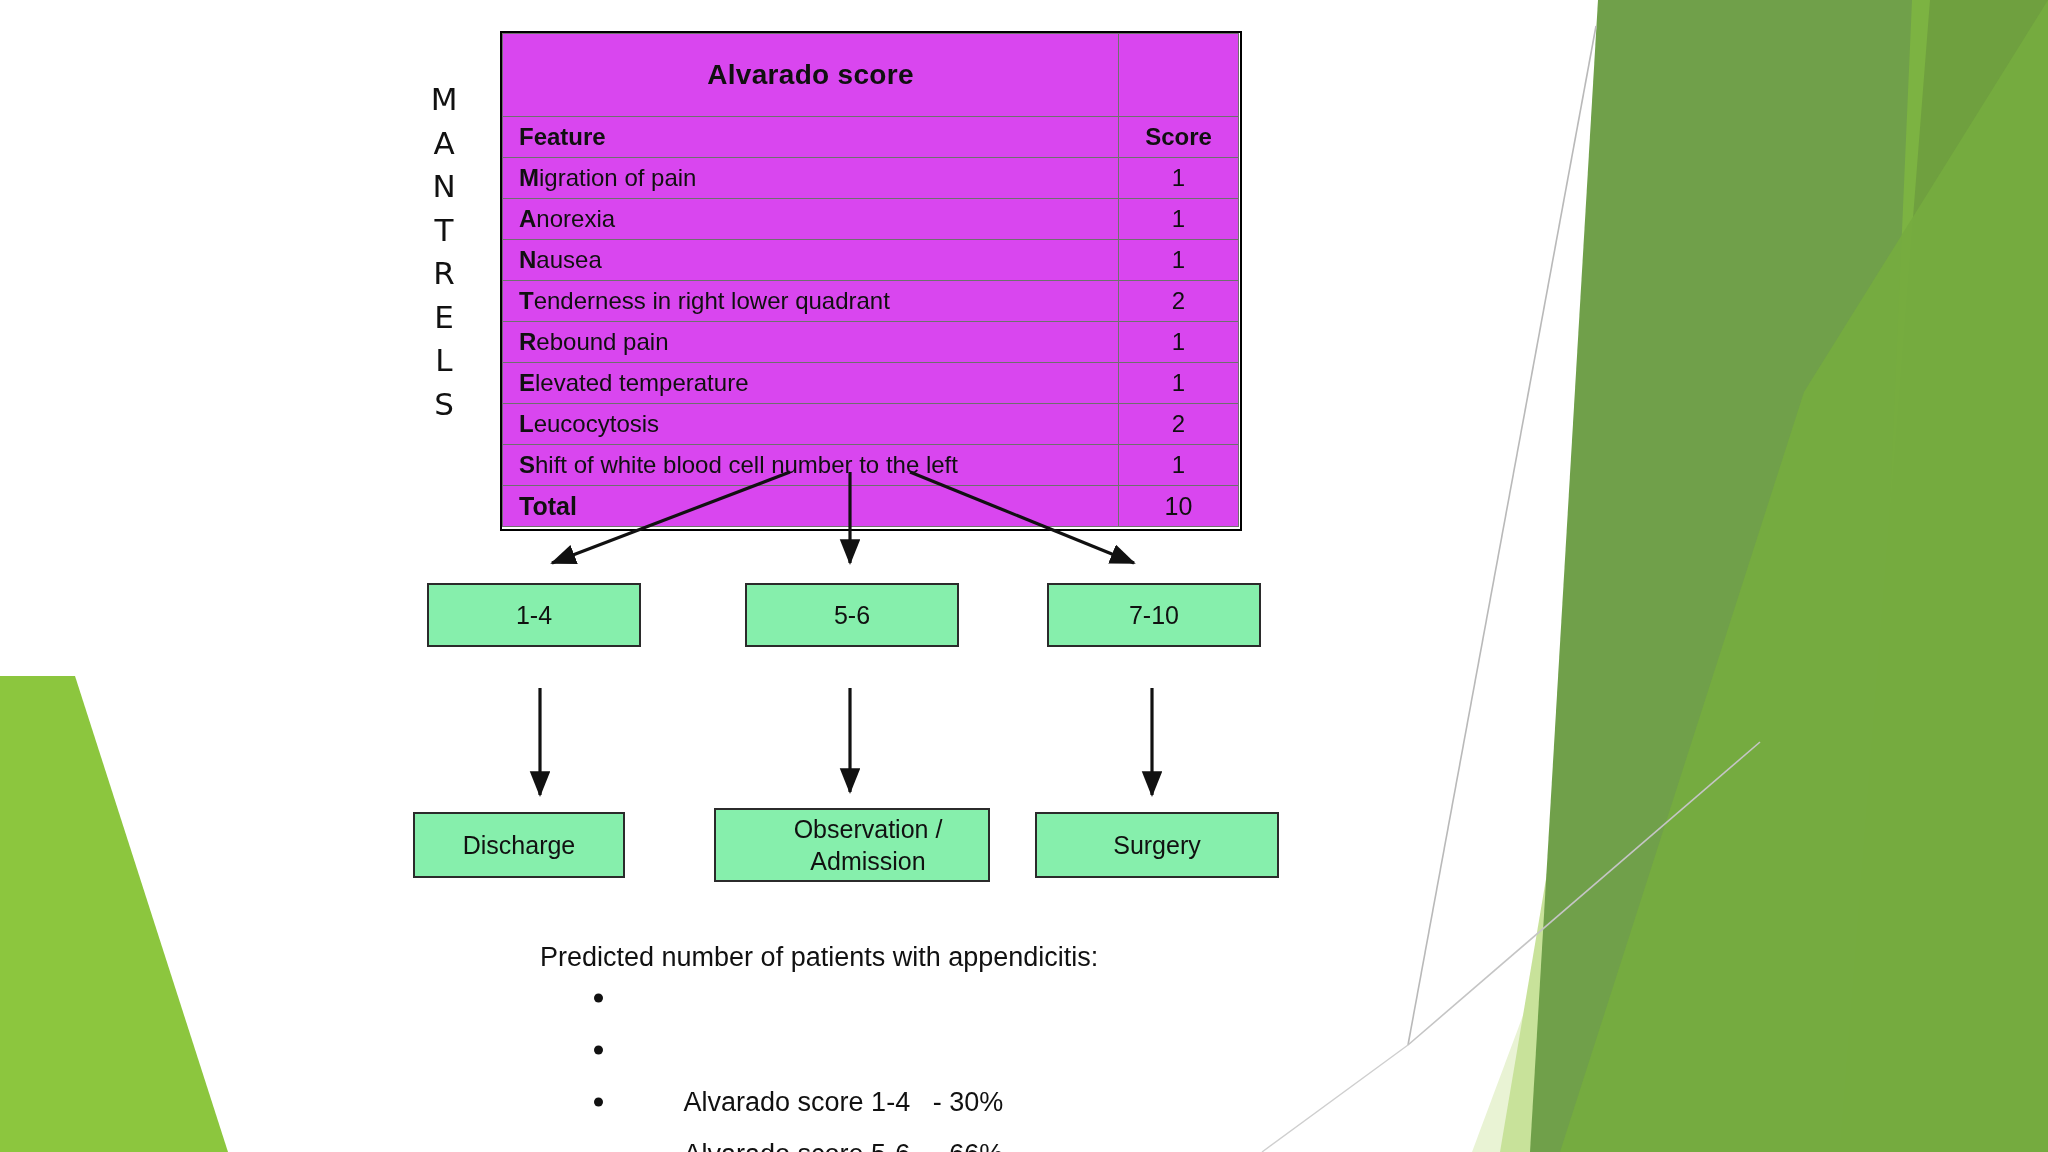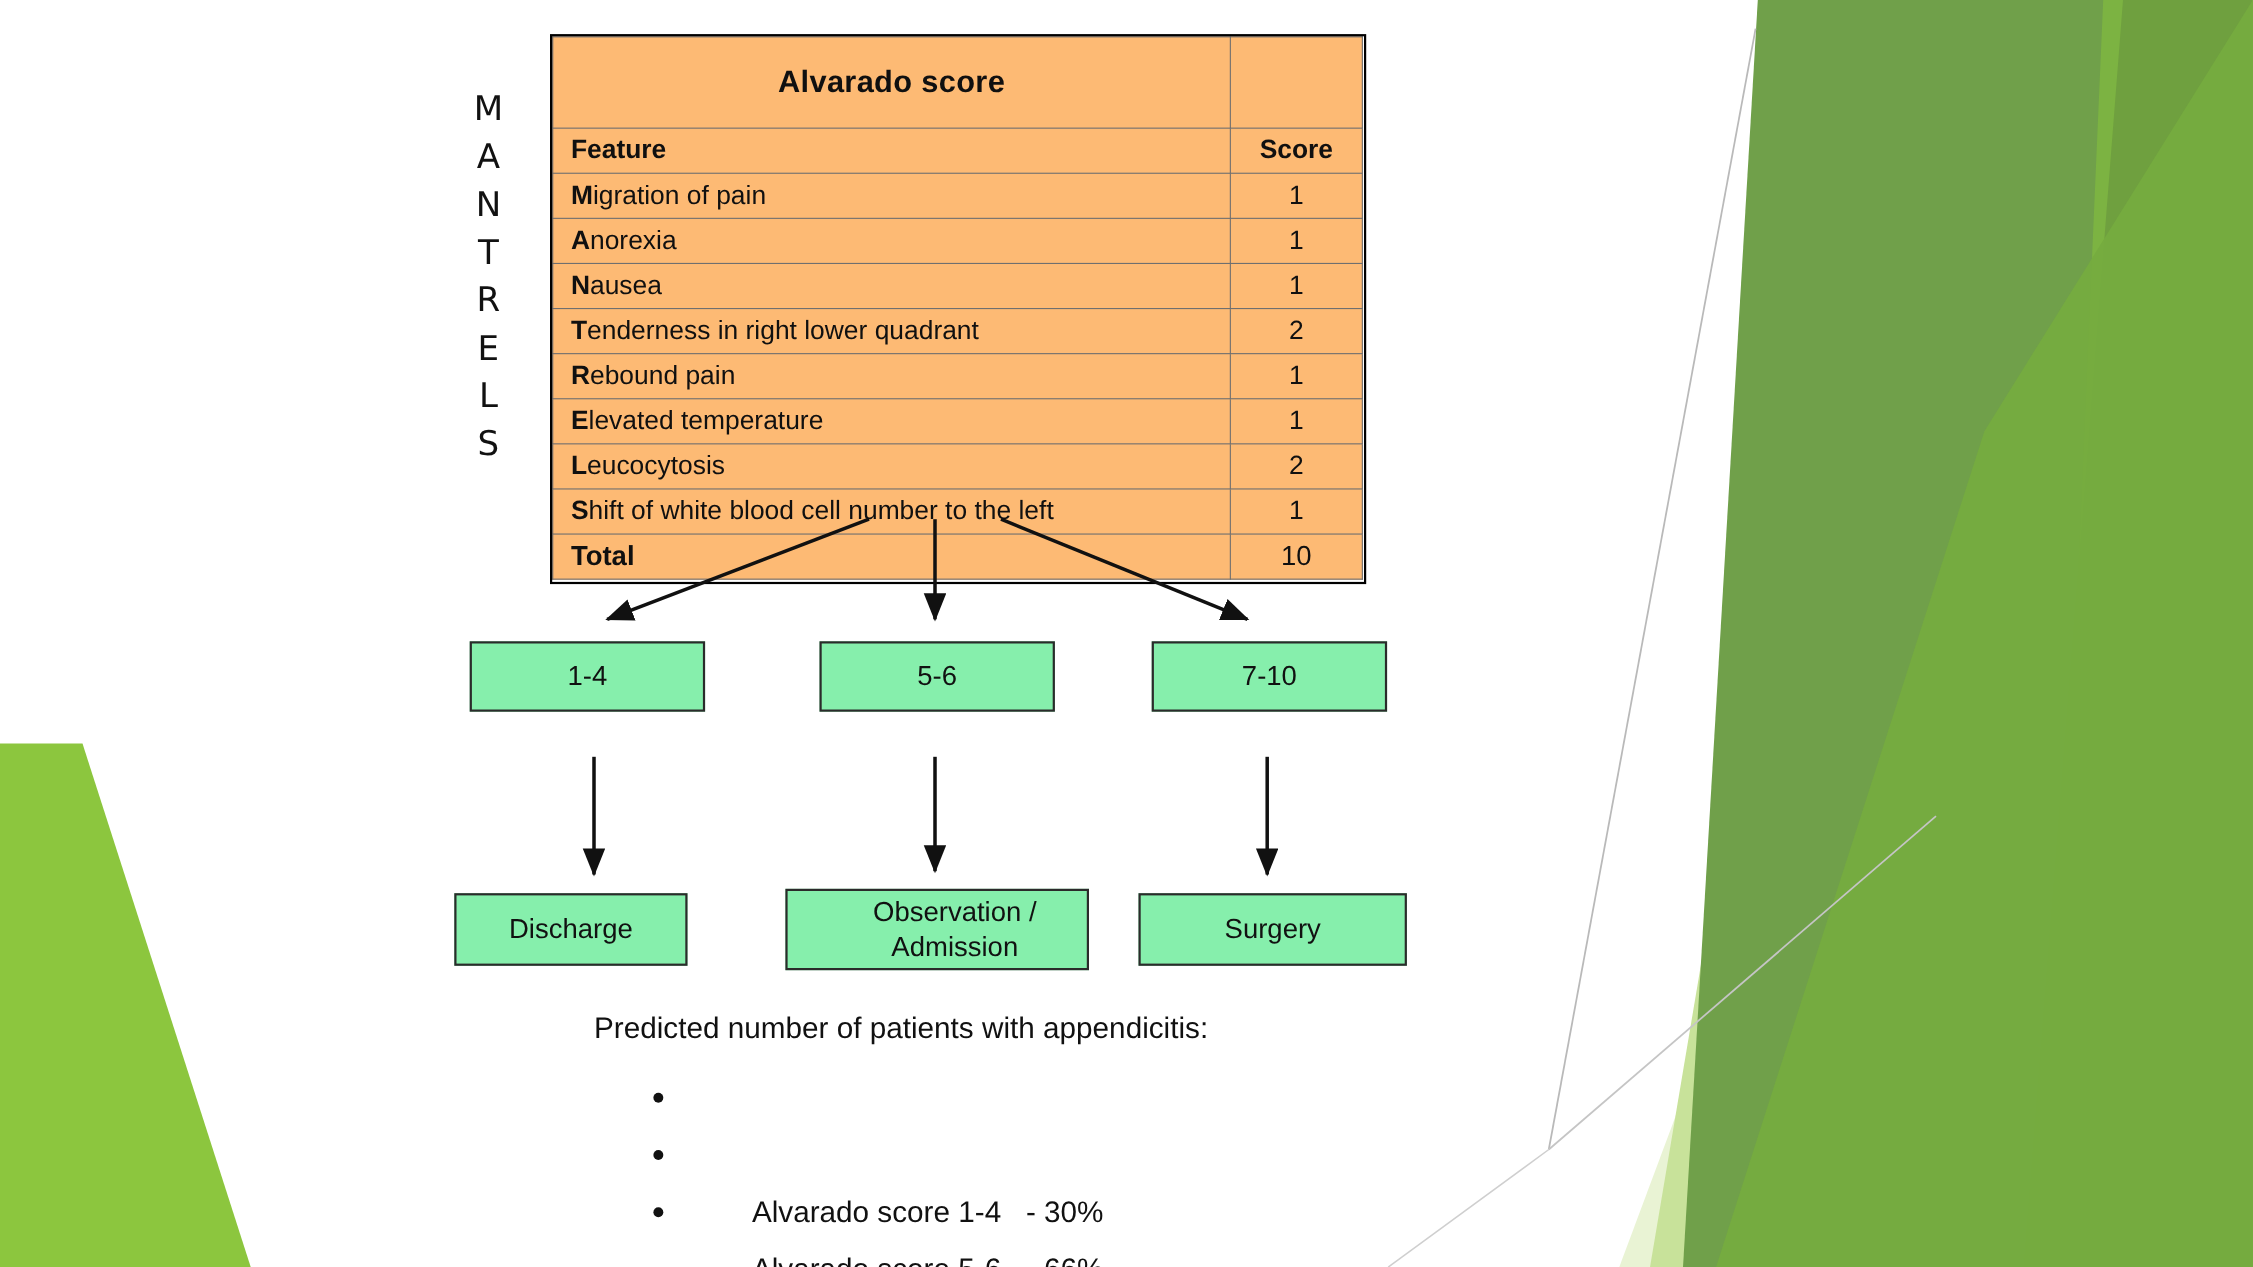--- a/index.html
+++ b/index.html
@@ -58,21 +58,21 @@
   #alvarado-table-wrap {
     position: absolute;
     left: 502px;
     top: 33px;
     width: 736px;
   }
   table.alvarado {
     border-collapse: collapse;
     width: 736px;
     table-layout: fixed;
-    background: #fdba74;
+    background: #d946ef;
   }
   table.alvarado td, table.alvarado th {
     border: 1px solid #6f6f6f;
     padding: 0;
     font-family: "Liberation Sans", sans-serif;
     color: #101010;
   }
   table.alvarado .col-feature { width: 616px; }
   table.alvarado .col-score   { width: 120px; }
 
@@ -147,21 +147,21 @@
   #box-range-3 { left: 1047px; top: 583px; width: 210px; height: 60px; }
 
   #box-action-1 { left: 413px; top: 812px; width: 208px; height: 62px; }
   #box-action-2 { left: 714px; top: 808px; width: 240px; height: 70px; }
   #box-action-3 { left: 1035px; top: 812px; width: 240px; height: 62px; }
 
   
   #caption {
     position: absolute;
     left: 540px;
-    top: 920px;
+    top: 942px;
     font-size: 27px;
     color: #111111;
     white-space: nowrap;
   }
   #bullet-list {
     position: absolute;
     left: 588px;
     top: 972px;
     margin: 0;
     padding: 0;

